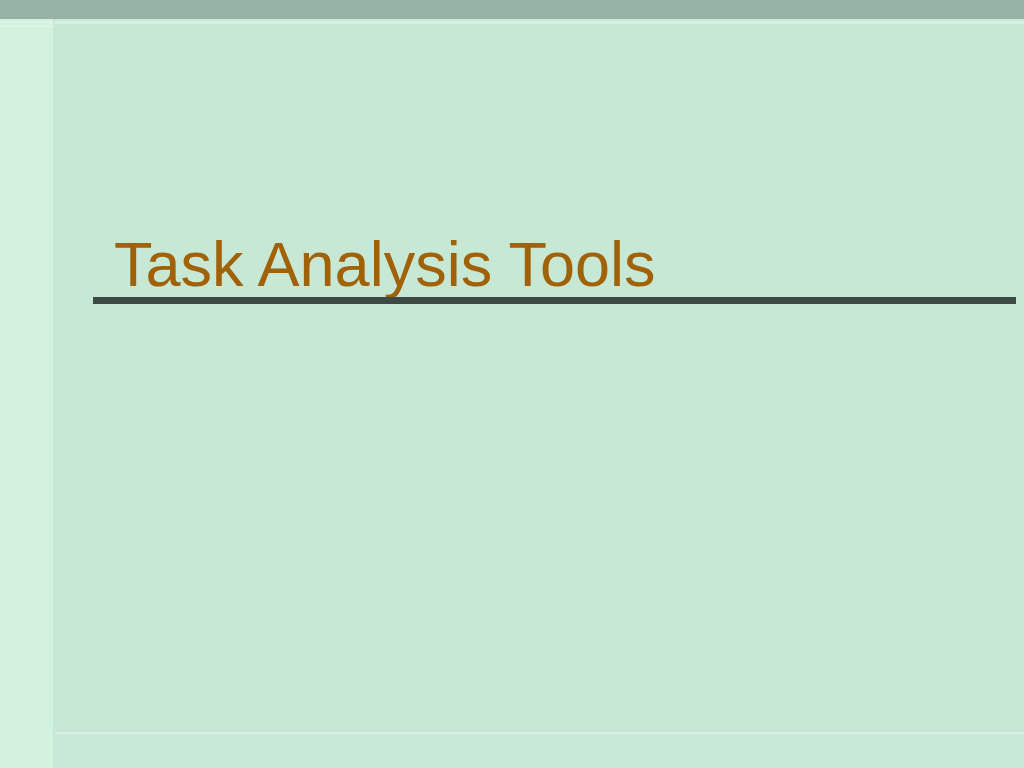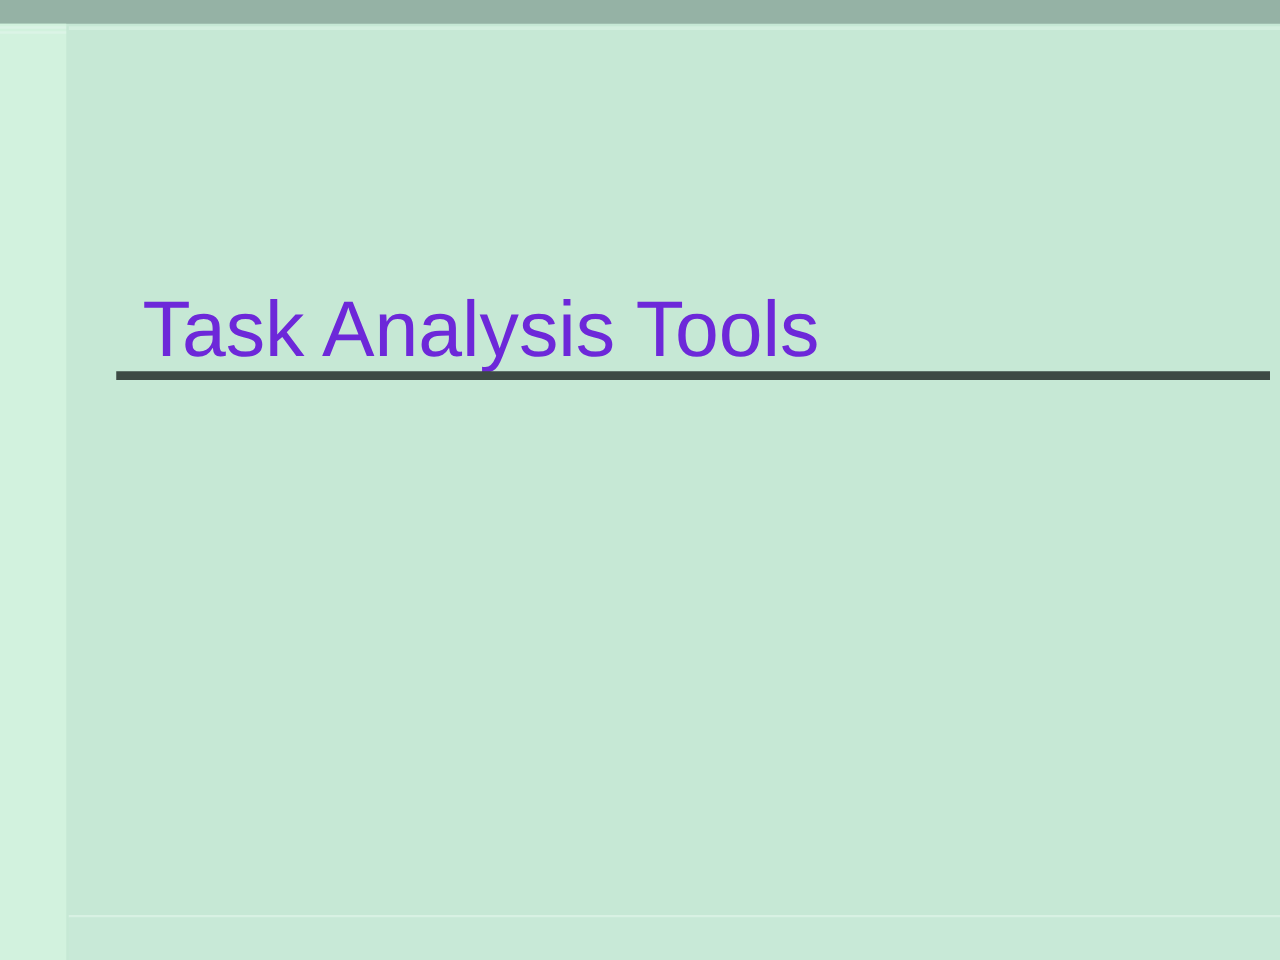--- a/index.html
+++ b/index.html
@@ -62,21 +62,21 @@
   .slide-title {
     position: absolute;
     left: 21px;
     top: 0;
     margin: 0;
     font-family: "Liberation Sans", sans-serif;
     font-size: 63px;
     font-weight: 400;
     line-height: 72px;
     letter-spacing: 0px;
-    color: #6d28d9;
+    color: #a16207;
     white-space: nowrap;
   }
   .title-rule {
     position: absolute;
     left: 0;
     top: 69px;
     width: 923px;
     height: 7px;
     background: #3d4a44;
   }

